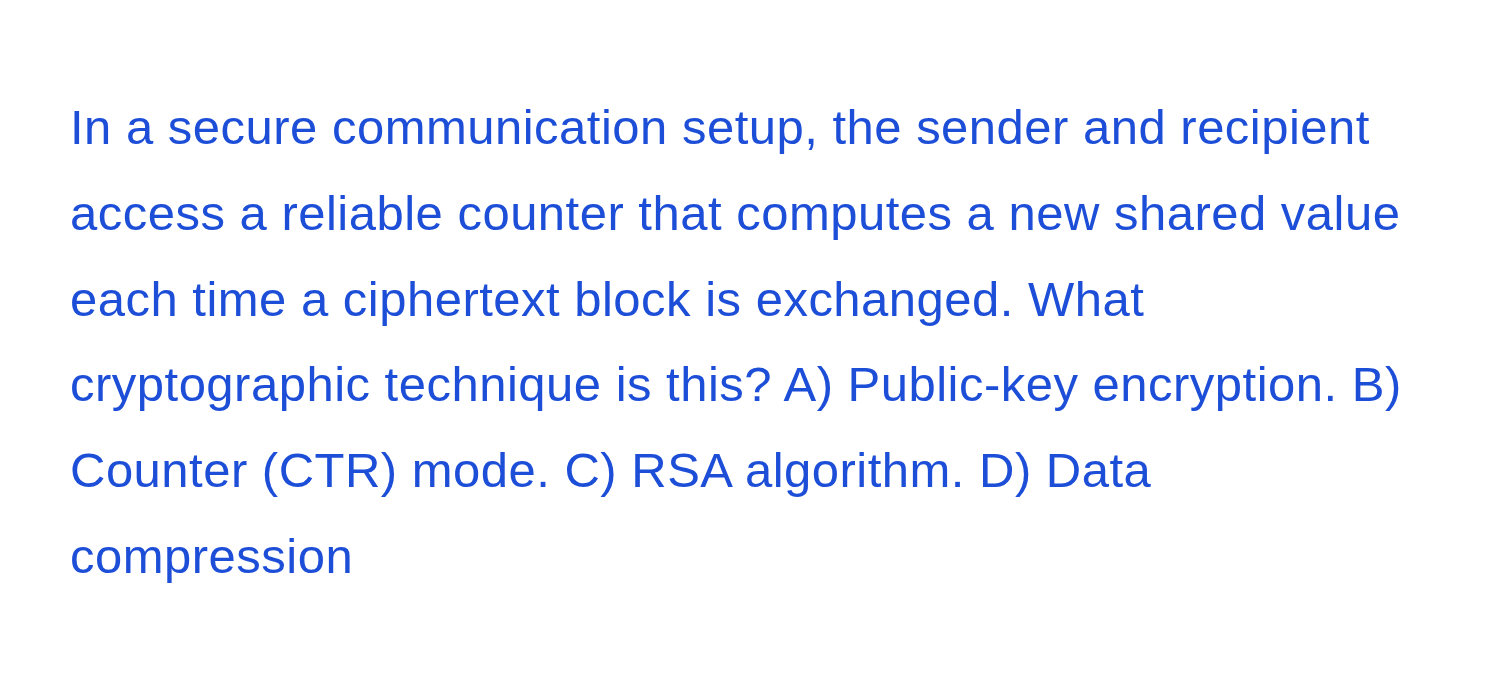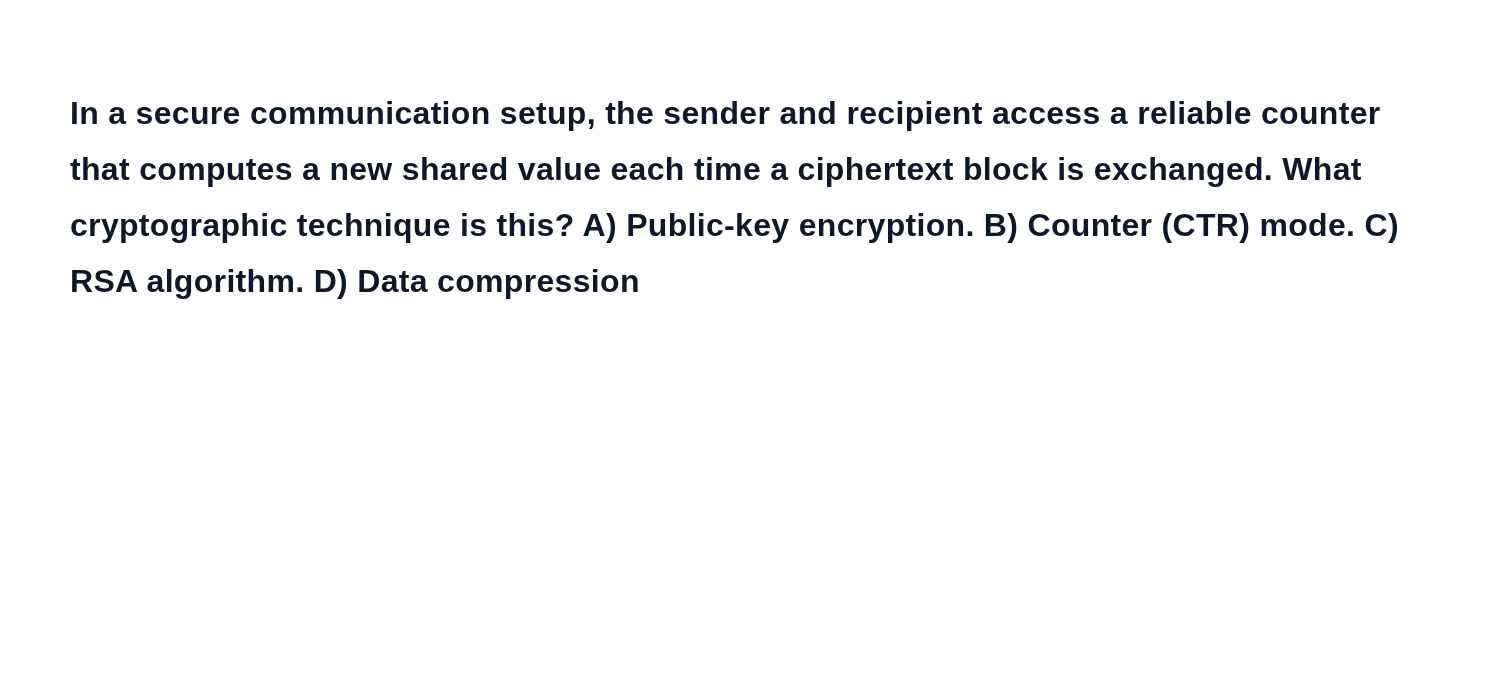--- a/index.html
+++ b/index.html
@@ -10,23 +10,23 @@
     body {
       width: 1500px;
       height: 688px;
       background: #ffffff;
       font-family: -apple-system, BlinkMacSystemFont, "Segoe UI", Helvetica, Arial, sans-serif;
       padding: 85px 70px 70px 70px;
       display: flex;
       align-items: flex-start;
     }
     .question-text {
-      font-size: 32px;
+      font-size: 49px;
       line-height: 1.75;
-      color: #0f172a;
-      font-weight: 700;
+      color: #1d4ed8;
+      font-weight: 400;
       letter-spacing: 0.01em;
     }
   </style>
 </head>
 <body>
 
 <div class="question-text">In a secure communication setup, the sender and recipient access a reliable counter that computes a new shared value each time a ciphertext block is exchanged. What cryptographic technique is this? A) Public-key encryption. B) Counter (CTR) mode. C) RSA algorithm. D) Data compression</div>
 
 </body></html>

